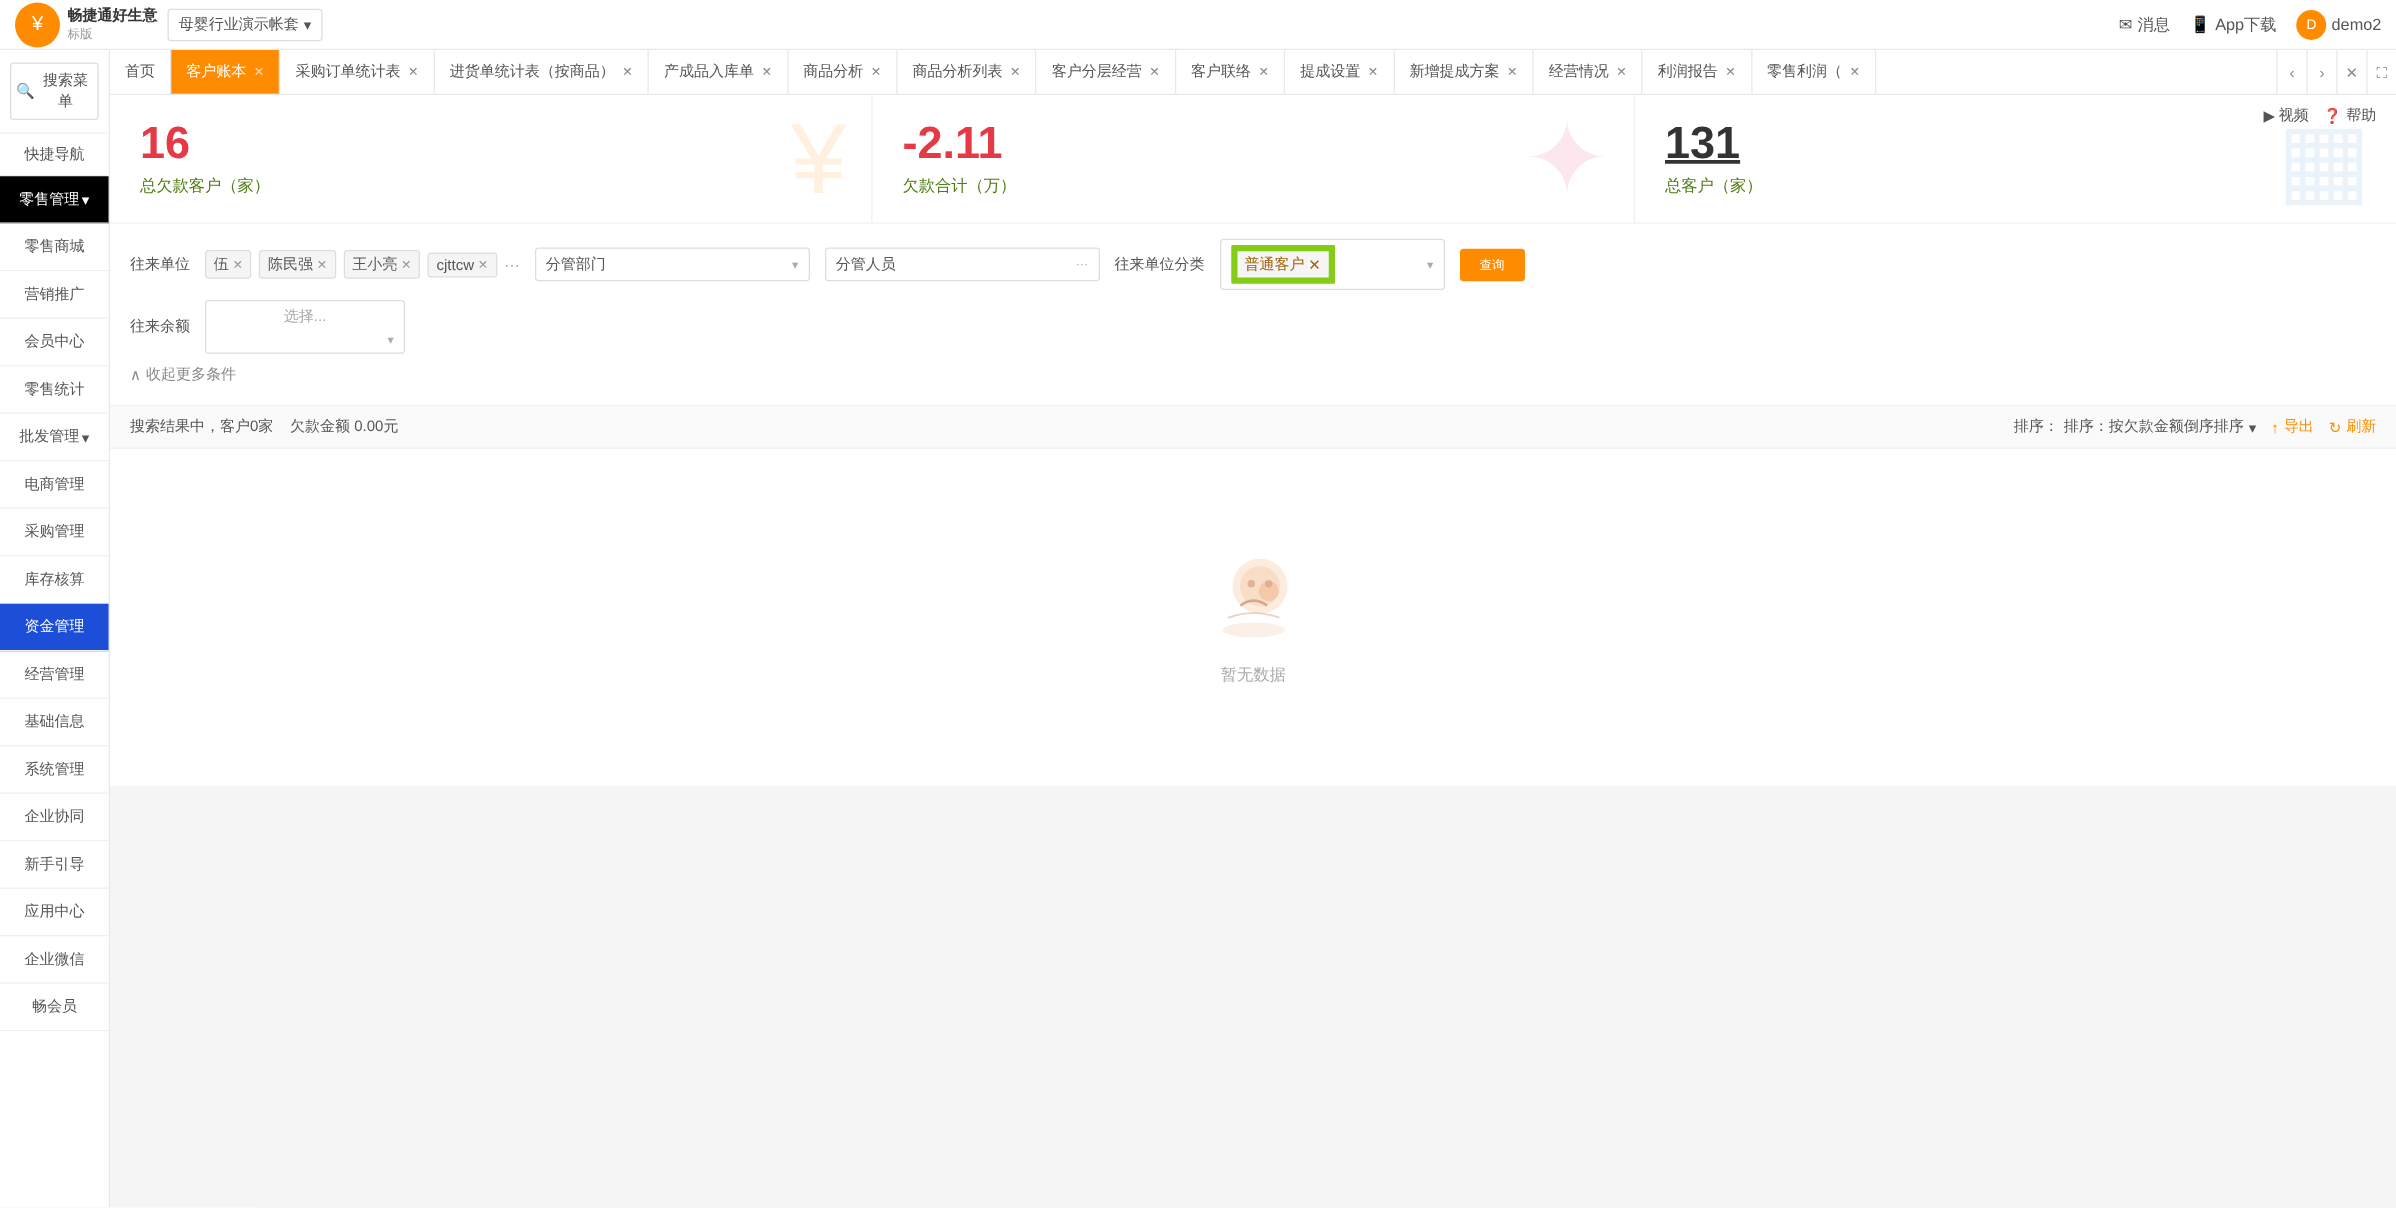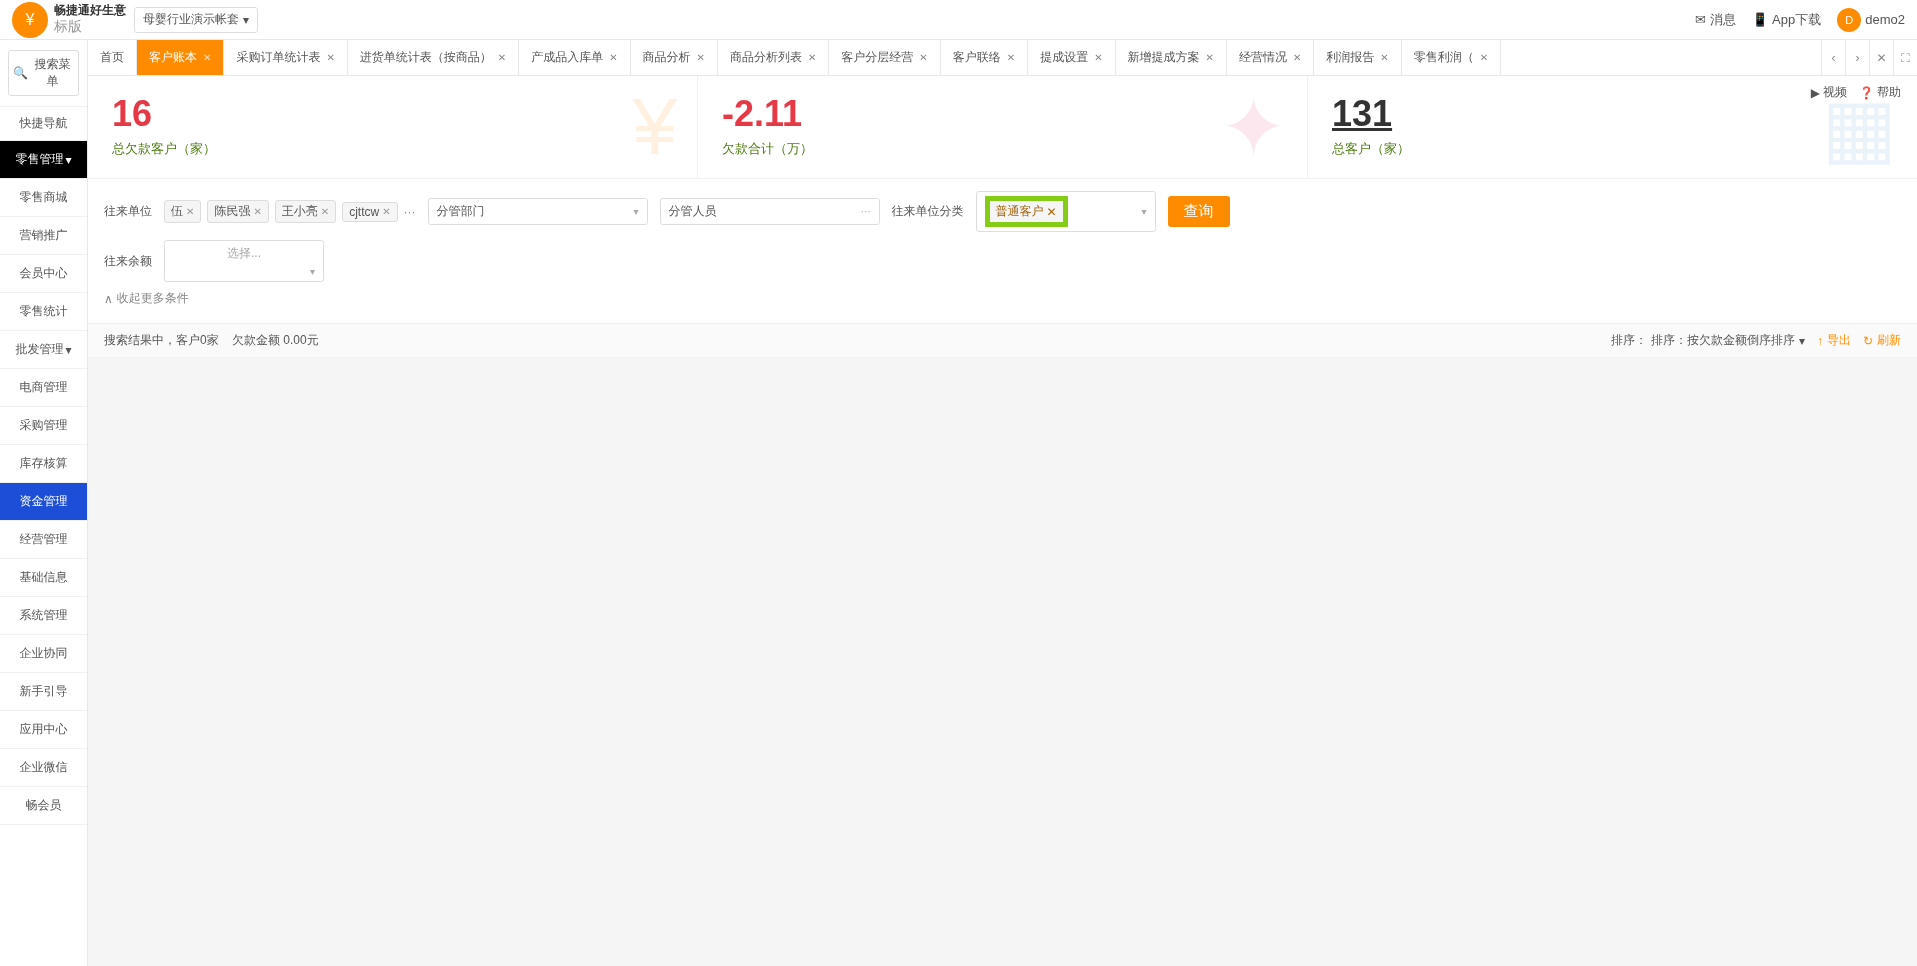--- a/index.html
+++ b/index.html
@@ -4,21 +4,21 @@
   <style>
     * { box-sizing: border-box; margin: 0; padding: 0; }
     body { font-family: 'Microsoft YaHei', Arial, sans-serif; font-size: 13px; background: #f5f5f5; display: flex; flex-direction: column; height: 100vh; overflow: hidden; }
 
     
     .topbar { background: #fff; height: 40px; display: flex; align-items: center; padding: 0 12px; border-bottom: 1px solid #e8e8e8; justify-content: space-between; flex-shrink: 0; }
     .topbar-left { display: flex; align-items: center; gap: 8px; }
     .logo-area { display: flex; align-items: center; gap: 6px; }
     .logo-icon { width: 36px; height: 36px; background: #ff8c00; border-radius: 50%; display: flex; align-items: center; justify-content: center; color: #fff; font-size: 16px; }
     .logo-text { font-size: 12px; color: #333; font-weight: bold; line-height: 1.3; }
-    .logo-sub { font-size: 14px; color: #999; font-family: Liberation Serif, serif; }
+    .logo-sub { font-size: 10px; color: #999; font-family: Liberation Serif, serif; }
     .edition-select { display: flex; align-items: center; gap: 4px; font-size: 12px; color: #555; cursor: pointer; padding: 0 8px; border: 1px solid #ddd; height: 26px; border-radius: 3px; justify-content: flex-end; }
     .topbar-right { display: flex; align-items: center; gap: 16px; font-size: 13px; color: #555; }
     .topbar-right span { display: flex; align-items: center; gap: 4px; cursor: pointer; }
 
     
     .main-layout { display: flex; flex: 1; overflow: hidden; }
 
     
     .sidebar { width: 88px; background: #fff; border-right: 1px solid #e8e8e8; display: flex; flex-direction: column; overflow-y: auto; flex-shrink: 0; }
     .sidebar-search { padding: 10px 8px; border-bottom: 1px solid #f0f0f0; }
@@ -65,21 +65,21 @@
     .filter-row { display: flex; align-items: center; gap: 12px; margin-bottom: 8px; flex-wrap: wrap; }
     .filter-label { font-size: 12px; color: #555; white-space: nowrap; }
     .filter-tags { display: flex; align-items: center; gap: 6px; flex-wrap: wrap; }
     .filter-tag { display: flex; align-items: center; gap: 3px; background: #f5f5f5; border: 1px solid #ddd; border-radius: 3px; padding: 2px 6px; font-size: 12px; color: #555; }
     .filter-tag .remove { cursor: pointer; color: #999; font-size: 10px; }
     .filter-more { font-size: 12px; color: #888; cursor: pointer; }
     .filter-select { display: flex; align-items: center; gap: 4px; border: 1px solid #ddd; border-radius: 3px; padding: 4px 8px; font-size: 12px; color: #555; cursor: pointer; min-width: 120px; background: #fff; }
     .filter-select-wide { min-width: 220px; }
     .filter-dropdown-icon { margin-left: auto; color: #aaa; font-size: 10px; }
     .filter-select-tag { display: flex; align-items: center; gap: 3px; background: #f5f5f5; border: 5px solid #84cc16; border-radius: 1px; padding: 2px 6px; font-size: 12px; color: #a16207; }
-    .filter-search-btn { background: #ff8c00; color: #fff; border: none; border-radius: 3px; padding: 6px 16px; font-size: 15px; cursor: pointer; }
+    .filter-search-btn { background: #ff8c00; color: #fff; border: none; border-radius: 3px; padding: 6px 16px; font-size: 10px; cursor: pointer; }
     .collapse-btn { display: flex; align-items: center; gap: 4px; font-size: 12px; color: #888; cursor: pointer; margin: 4px auto; }
 
     
     .result-bar { display: flex; align-items: center; justify-content: space-between; padding: 8px 16px; background: #fafafa; border-bottom: 1px solid #f0f0f0; font-size: 12px; color: #555; }
     .result-bar-right { display: flex; align-items: center; gap: 12px; }
     .result-sort { display: flex; align-items: center; gap: 4px; cursor: pointer; }
     .result-action { display: flex; align-items: center; gap: 4px; cursor: pointer; color: #ff8c00; }
 
     
     .data-table { width: 100%; border-collapse: collapse; background: #fff; }
@@ -362,17 +362,32 @@
               <span>导出</span>
             </div>
             <div class="result-action">
               <span>↻</span>
               <span>刷新</span>
             </div>
           </div>
         </div>
 
 
+        <div class="empty-state">
+          <div class="empty-icon">
+            <svg width="80" height="80" viewBox="0 0 80 80" fill="none" xmlns="http://www.w3.org/2000/svg">
+              <ellipse cx="40" cy="65" rx="25" ry="6" fill="#f0d0b0" opacity="0.5"></ellipse>
+              <circle cx="45" cy="30" r="22" fill="#f5c9a0" opacity="0.6"></circle>
+              <circle cx="45" cy="30" r="16" fill="#f0b080" opacity="0.5"></circle>
+              <circle cx="52" cy="34" r="8" fill="#e8945a" opacity="0.7"></circle>
+              <path d="M30 45 Q40 38 50 45" stroke="#c07040" stroke-width="2" fill="none" stroke-linecap="round"></path>
+              <circle cx="38" cy="28" r="3" fill="#c07040" opacity="0.8"></circle>
+              <circle cx="52" cy="28" r="3" fill="#c07040" opacity="0.8"></circle>
+              <path d="M20 55 Q40 48 60 55" stroke="#c07040" stroke-width="1.5" fill="none" stroke-linecap="round" opacity="0.5"></path>
+            </svg>
+          </div>
+          <div>暂无数据</div>
+        </div>
 
       </div>
     </div>
   </div>
 </div>
 
 </body></html>

